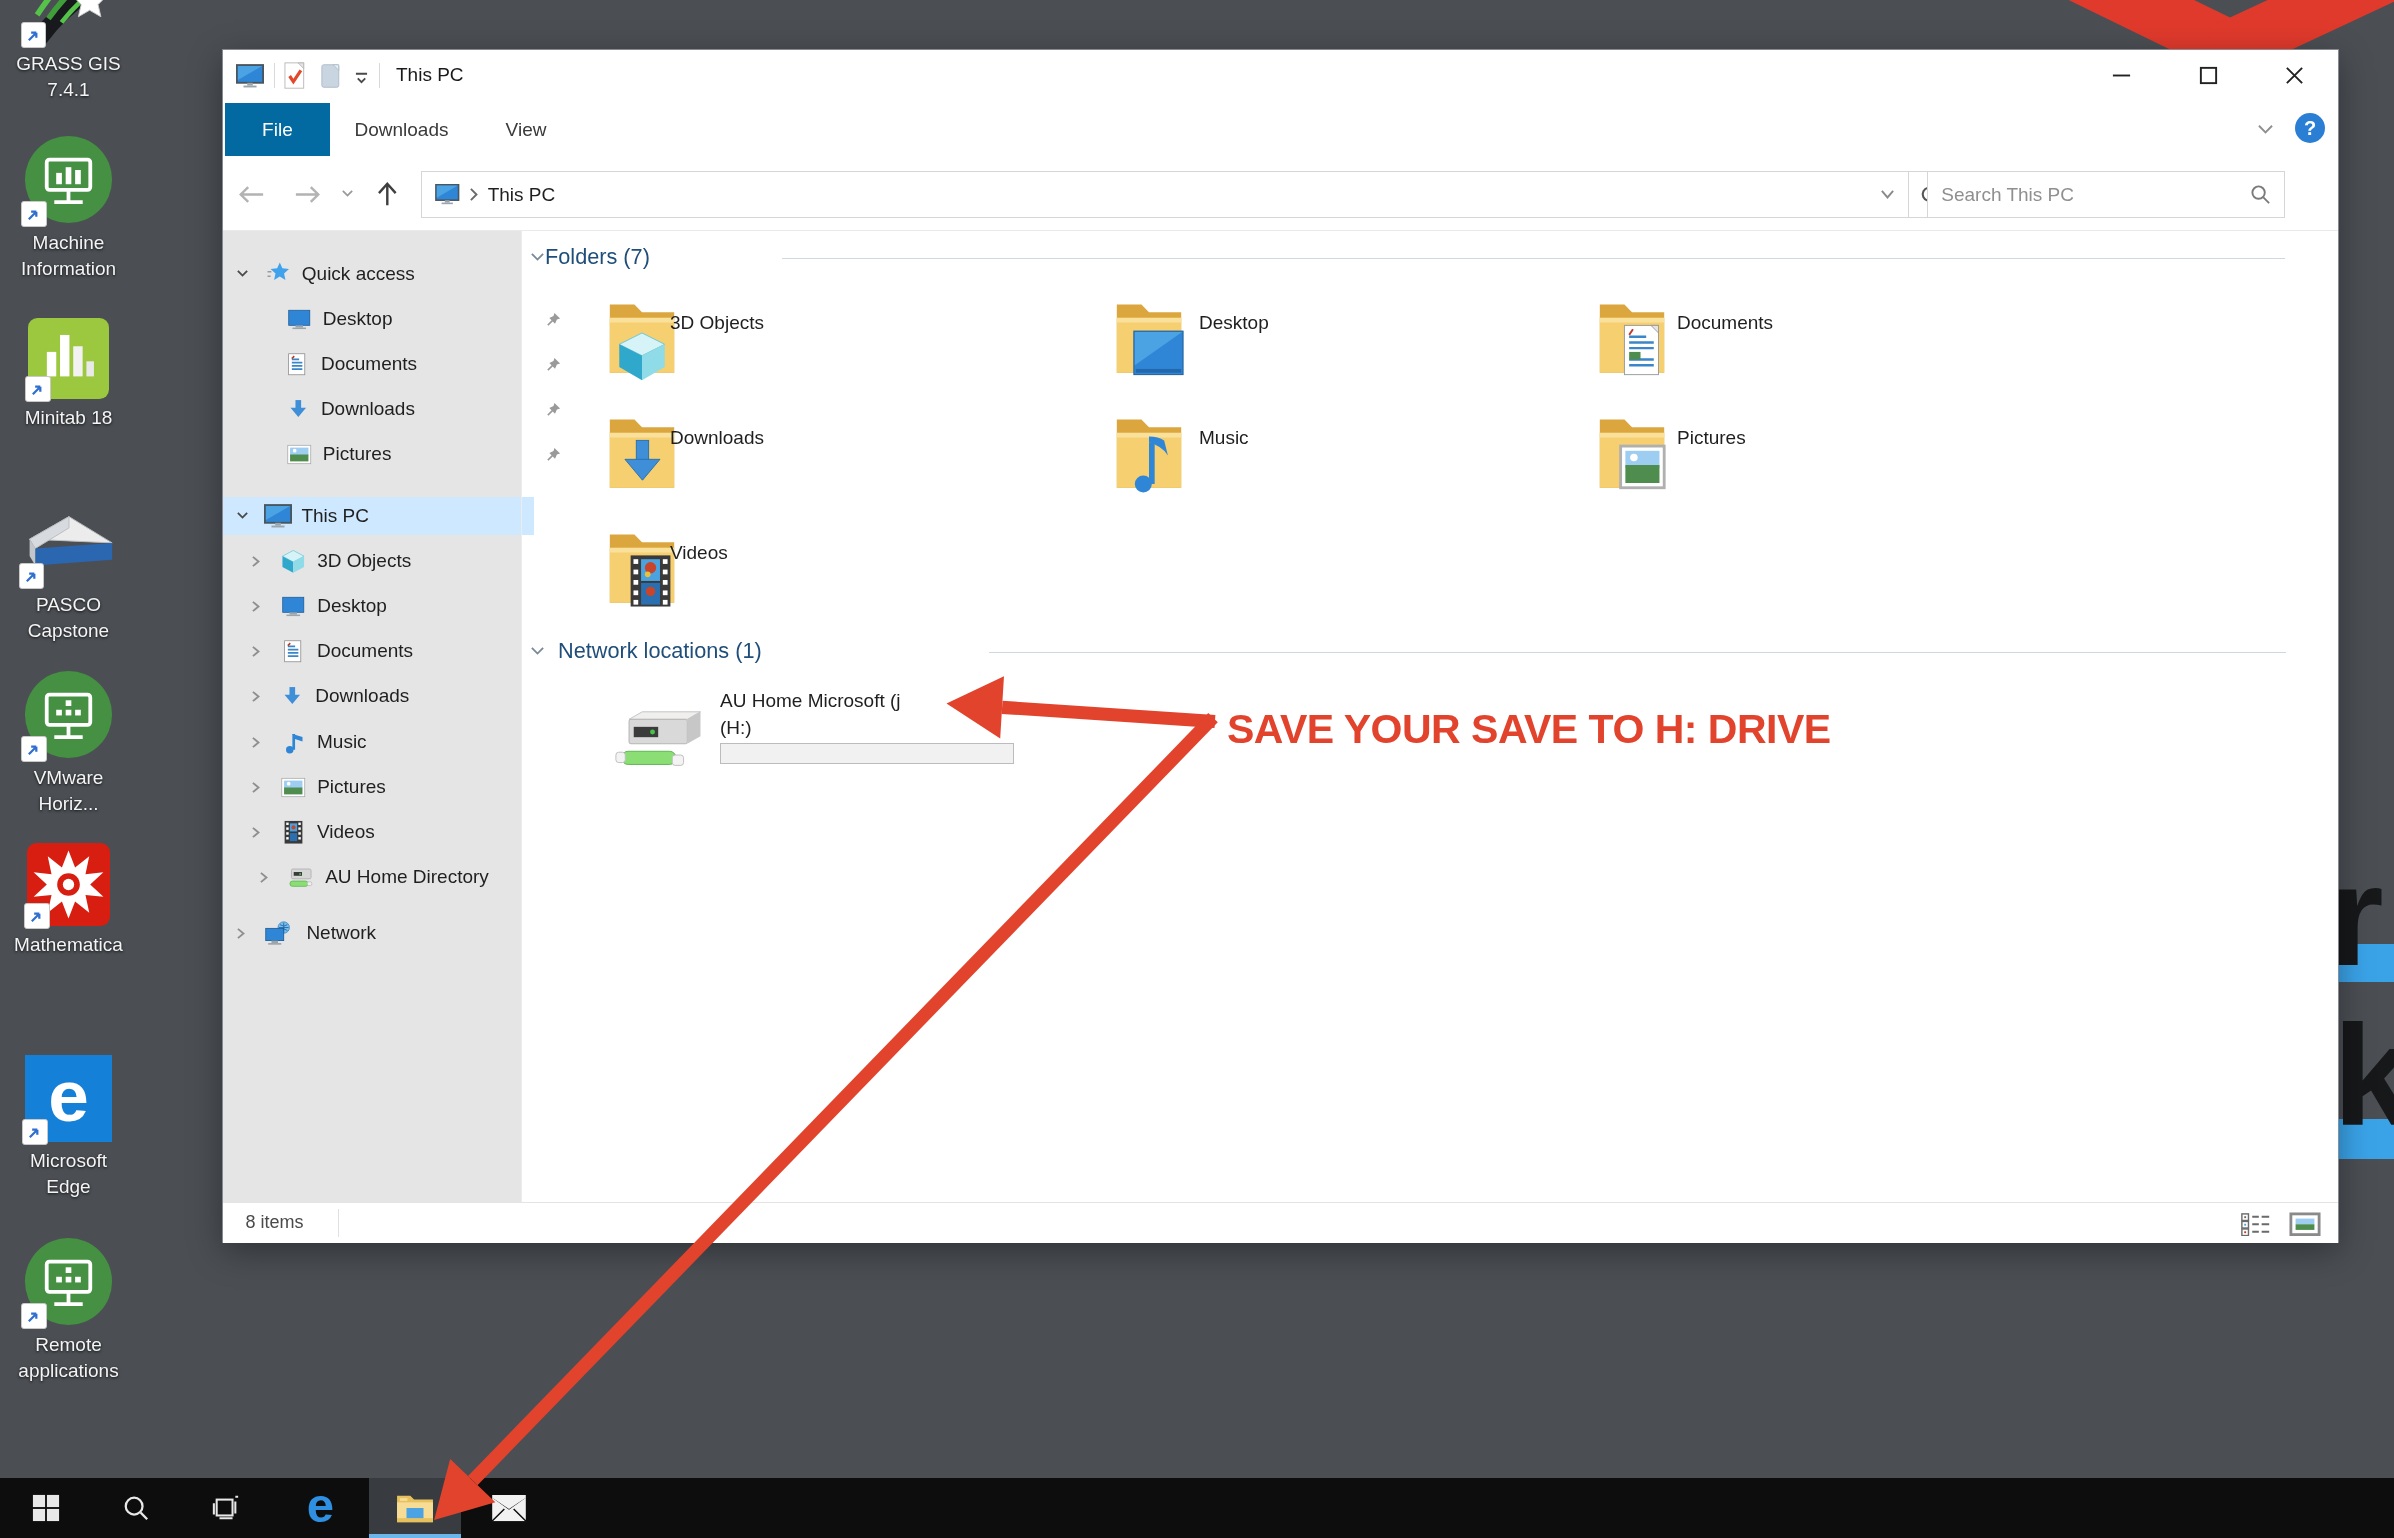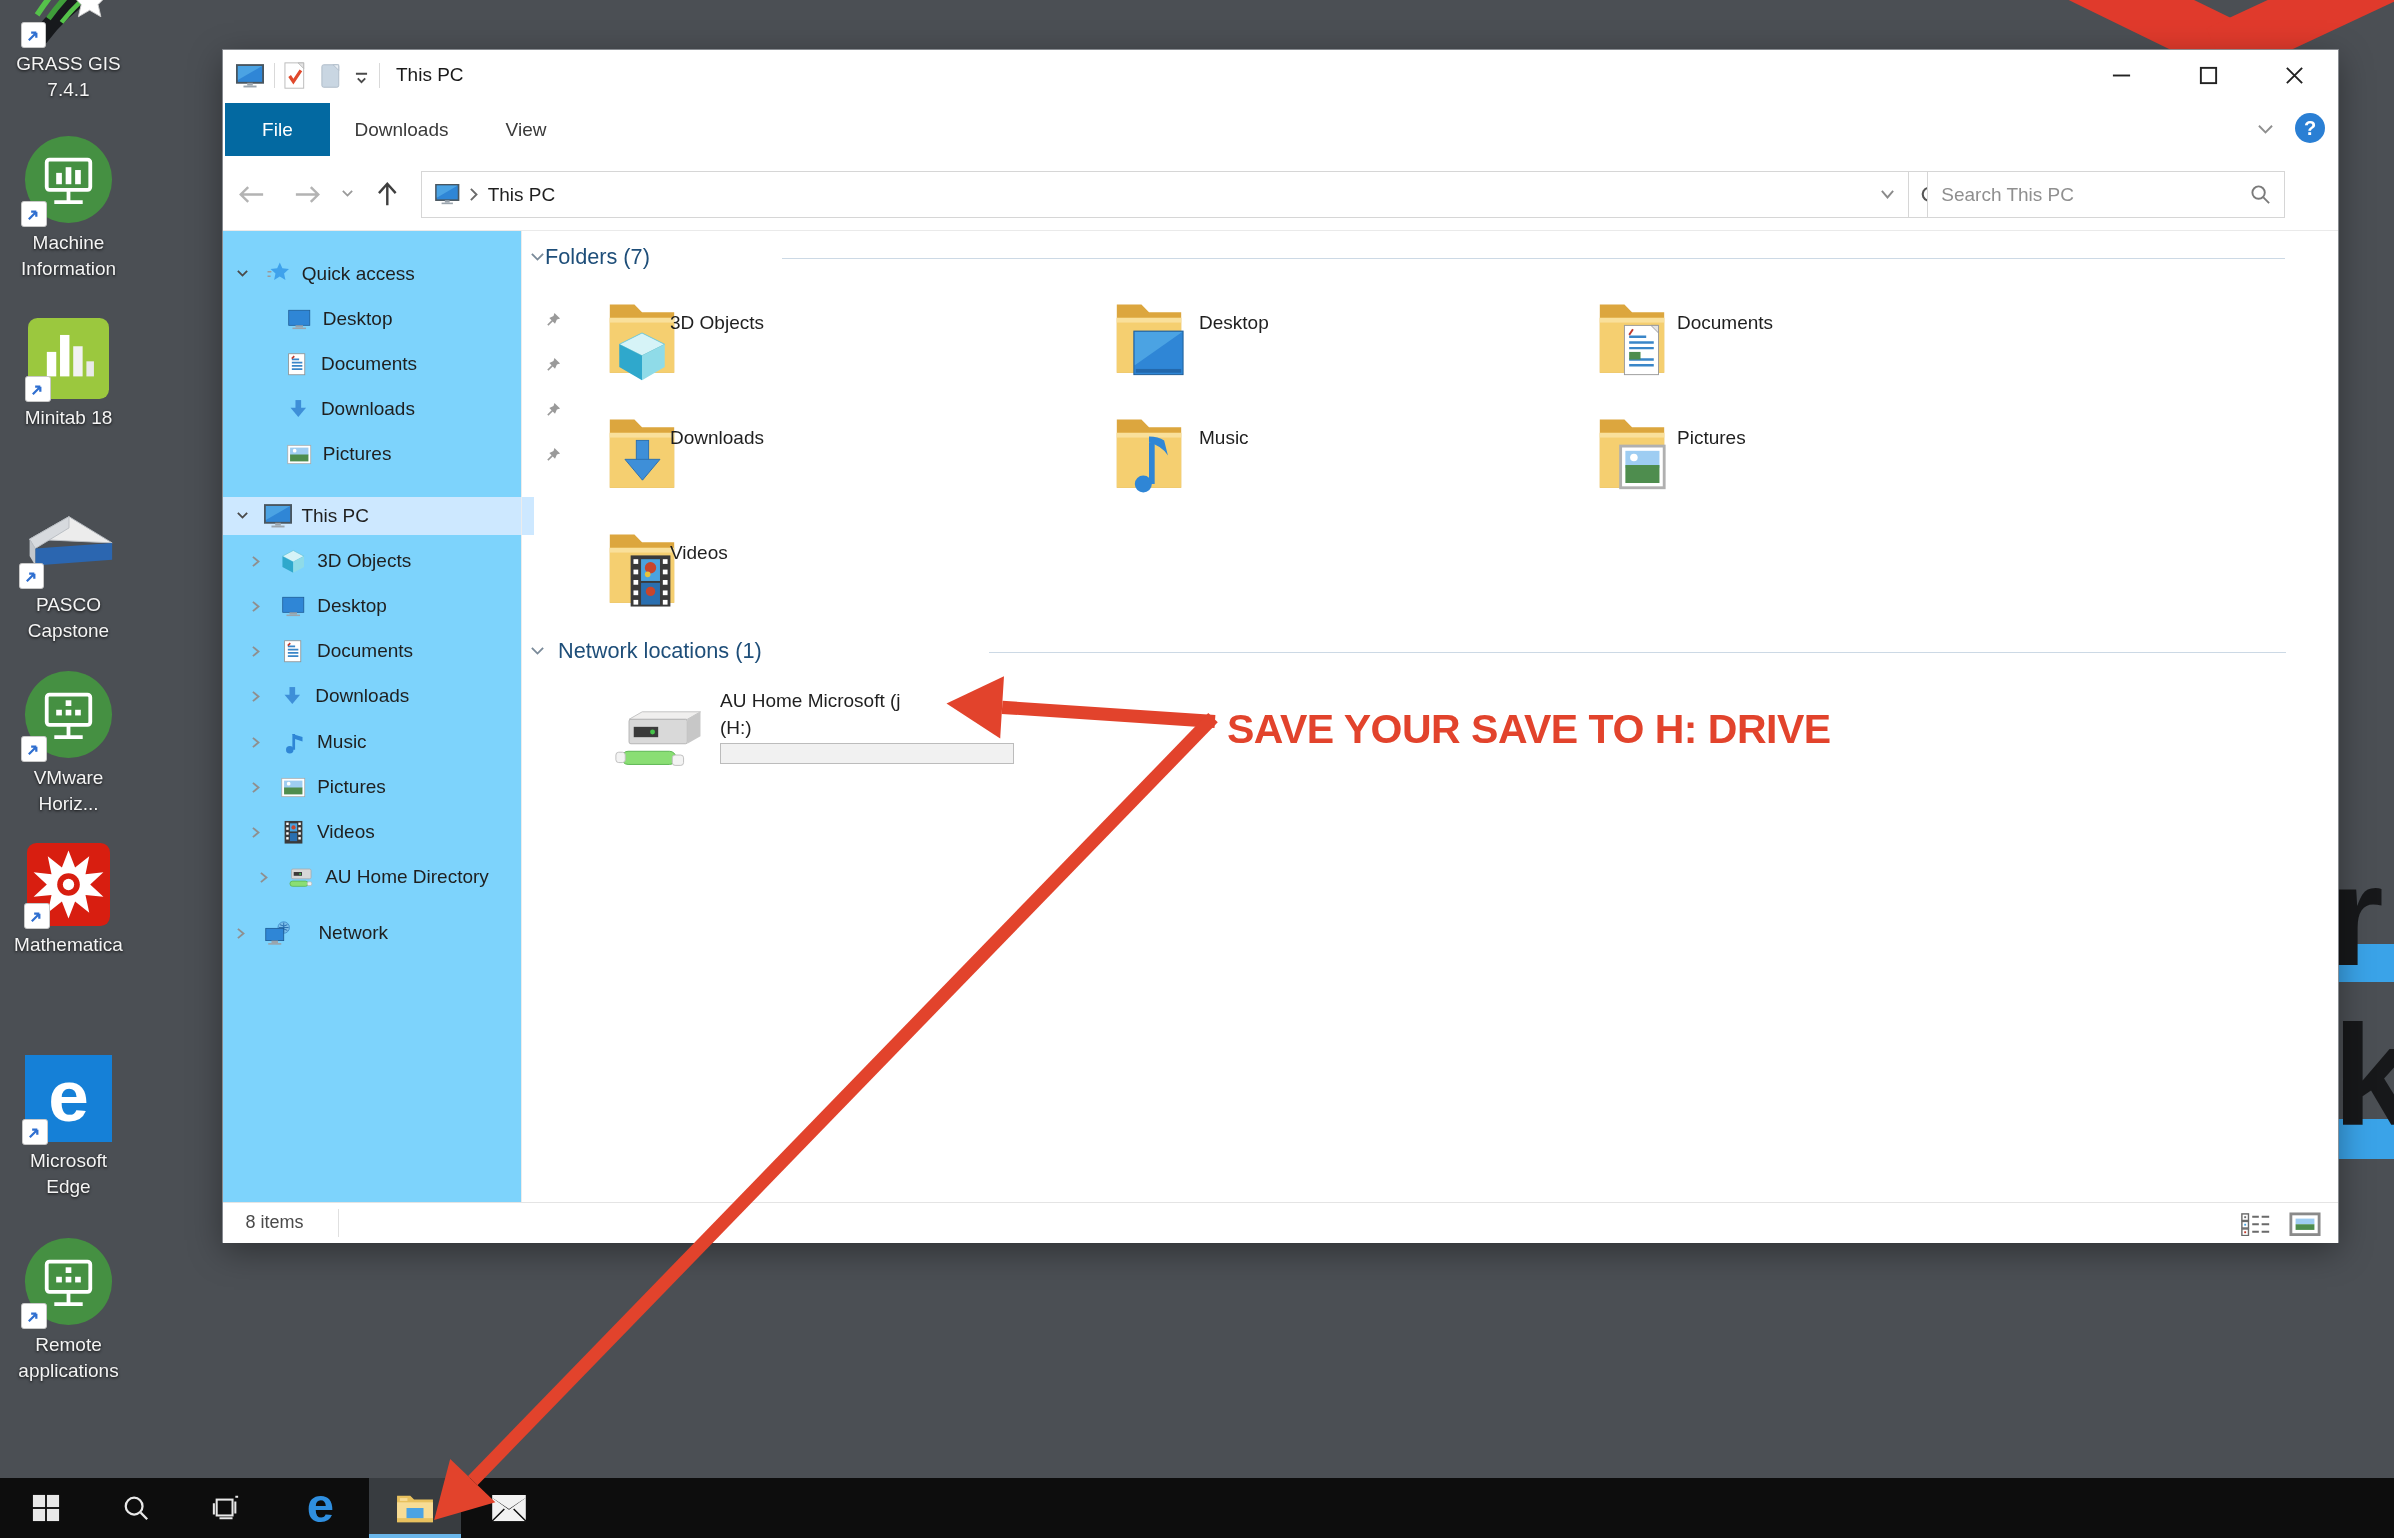--- a/index.html
+++ b/index.html
@@ -29,21 +29,21 @@
   .tab-file{left:1.9px;width:105px;background:#0369a1;color:#fff}
   .addrbar{position:absolute;left:0;top:106px;width:100%;height:74px;background:#fff;border-bottom:0.9px solid #eaeaea}
   .navbtn{position:absolute;top:21px;width:38px;height:34px;display:flex;align-items:center;justify-content:center}
   .addrbox{position:absolute;left:198px;top:15px;width:1486px;height:45px;border:0.9px solid #d6d6d6;
            background:#fff;display:flex;align-items:center}
   .searchbox{position:absolute;left:1704px;top:15px;width:356px;height:45px;border:0.9px solid #d6d6d6;background:#fff}
   .searchbox input{position:absolute;left:11.3px;top:3.8px;width:292px;height:36px;border:none;outline:none;
            font-family:"Liberation Sans",sans-serif;font-size:19px;color:#444}
   .searchbox input::placeholder{color:#8f8f8f}
   
-  .navpane{position:absolute;left:0;top:181px;width:298px;height:971px;background:#7dd3fc}
+  .navpane{position:absolute;left:0;top:181px;width:298px;height:971px;background:#e5e5e5}
   .navdivider{position:absolute;left:298px;top:181px;width:0.9px;height:971px;background:#ececec}
   .trow{position:absolute;left:0;width:298px;height:38px;display:flex;align-items:center;font-size:19px;color:#1f1f1f}
   .trow .lbl{white-space:nowrap}
   .pin{margin-left:auto;margin-right:22.6px}
   .sel{background:#cde8ff}
   
   .sechead{position:absolute;display:flex;align-items:center;font-size:21.7px;color:#1e4e79}
   .rule{position:absolute;height:0.9px;background:#ccd9e5}
   .tile-label{position:absolute;font-size:19px;color:#1f1f1f;white-space:nowrap}
   .statusbar{position:absolute;left:0;top:1152px;width:100%;height:40px;border-top:0.9px solid #e4e4e4;background:#fff}
@@ -519,21 +519,21 @@
       <svg width="9.4" height="13" viewBox="0 0 10 14">
           <path d="M2 2 L8 7 L2 12" stroke="#8f8f8f" stroke-width="2" fill="none"></path>
         </svg>
       <svg style="margin-left:19px" width="28" height="24.5" viewBox="0 0 34 30">
         <circle cx="24" cy="8" r="7" fill="#7cc0ea" stroke="#3a86c8"></circle>
         <path d="M18 8 h12 M24 2 v12 M19.5 4.5 q4.5 3.5 9 0 M19.5 11.5 q4.5-3.5 9 0" stroke="#2a6fb0" stroke-width="1.2" fill="none"></path>
         <rect x="2" y="9" width="22" height="15" fill="#2f86d6" stroke="#1c5a94"></rect>
         <rect x="9" y="24" width="8" height="3" fill="#9aa4ad"></rect>
           <rect x="5" y="27" width="16" height="2" fill="#9aa4ad"></rect>
       </svg>
-      <span class="lbl" style="margin-left:26px">Network</span>
+      <span class="lbl" style="margin-left:14px">Network</span>
     </div>
   </div>
   <div class="navdivider"></div>
 
   <div class="sechead" style="left:307px;top:194px">
     <svg width="15" height="10.4" viewBox="0 0 16 11">
         <path d="M2 2 L8 8 L14 2" stroke="#7a8a99" stroke-width="2" fill="none"></path>
       </svg>
     <span style="">Folders (7)</span>
   </div>

